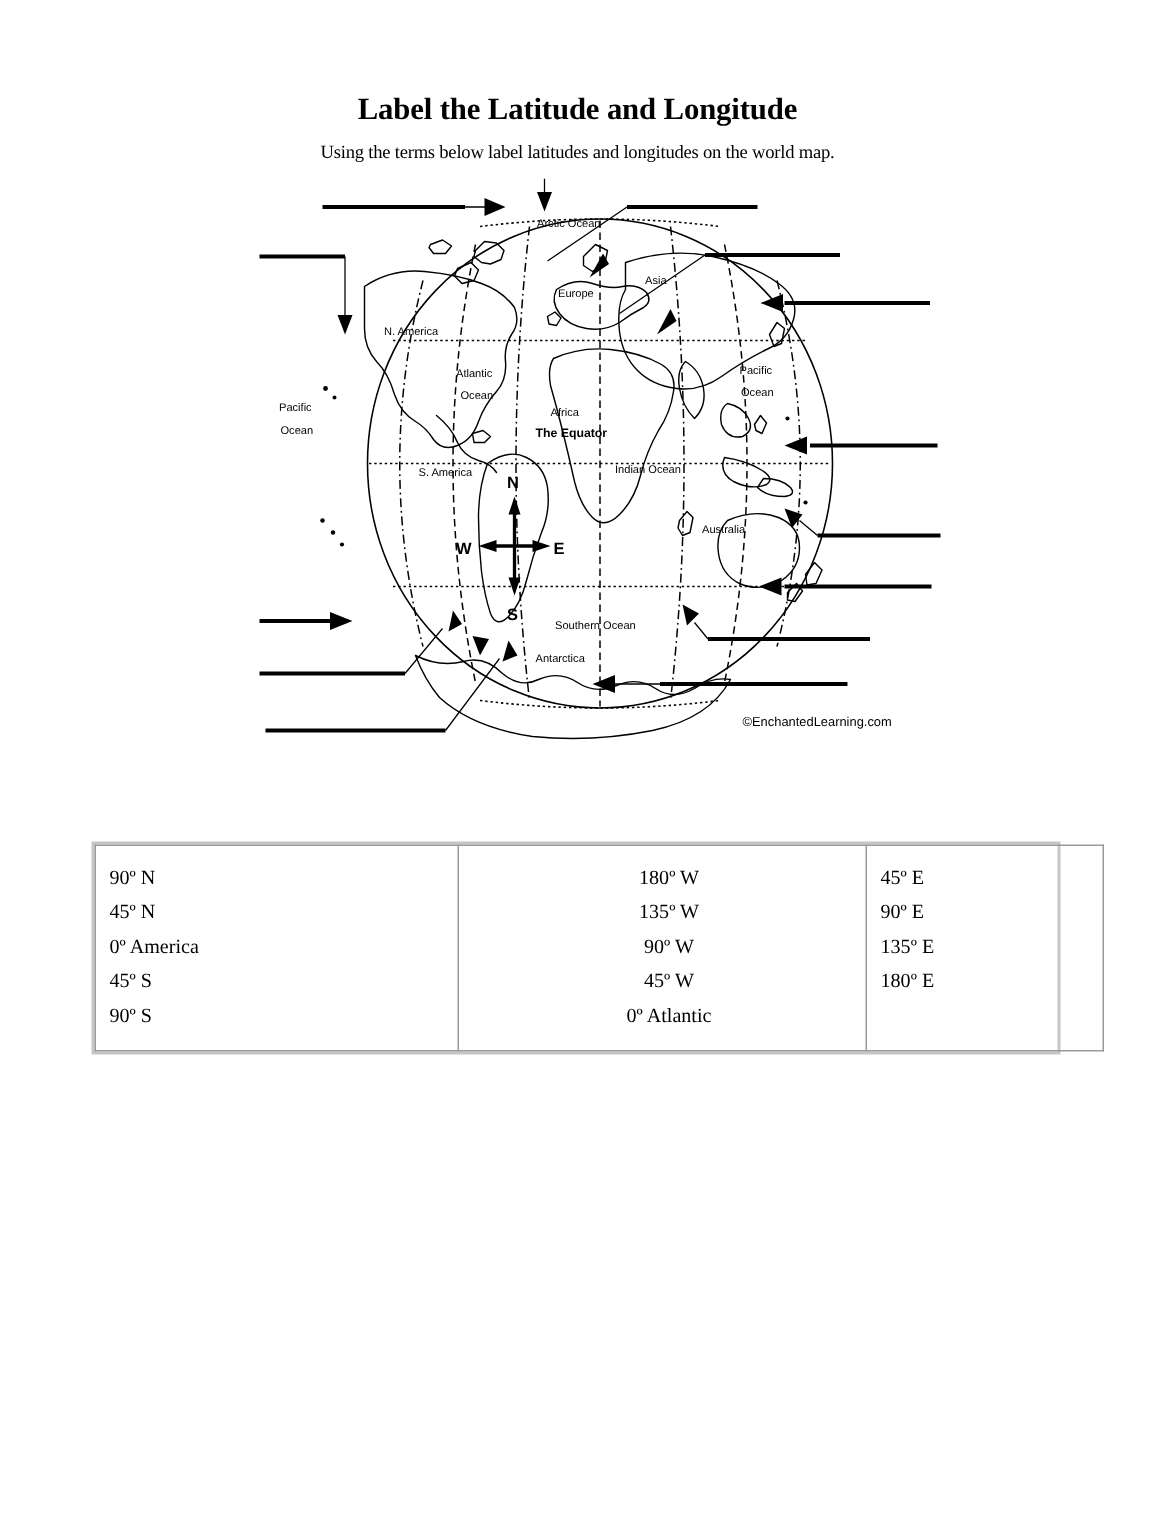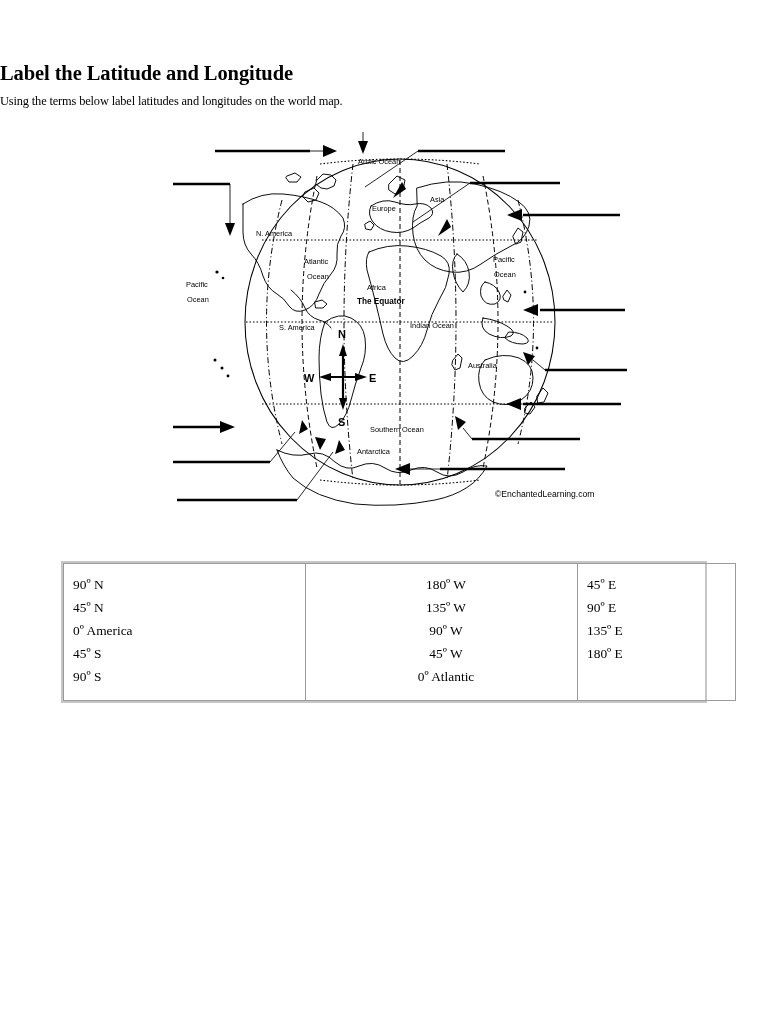--- a/index.html
+++ b/index.html
@@ -15,40 +15,41 @@
     color: #000000;
     overflow: hidden;
   }
 
   
   #worksheet-header {
     position: absolute;
     left: 0;
     top: 62px;
     width: 770px;
+    text-align: center;
   }
   #page-title {
     font-size: 20.5px;
     font-weight: bold;
     letter-spacing: -0.1px;
     line-height: 1.1;
     margin: 0;
   }
   #page-subtitle {
     font-size: 12.4px;
     font-weight: normal;
     margin: 9px 0 0 0;
     letter-spacing: -0.15px;
   }
 
   
   #map-figure {
     position: absolute;
     left: 165px;
-    top: 132px;
+    top: 119px;
     width: 470px;
     height: 390px;
   }
   #map-svg { display: block; }
 
   .geo-label {
     font-family: "Liberation Sans", "DejaVu Sans", sans-serif;
     font-size: 7.4px;
     fill: #000;
   }

